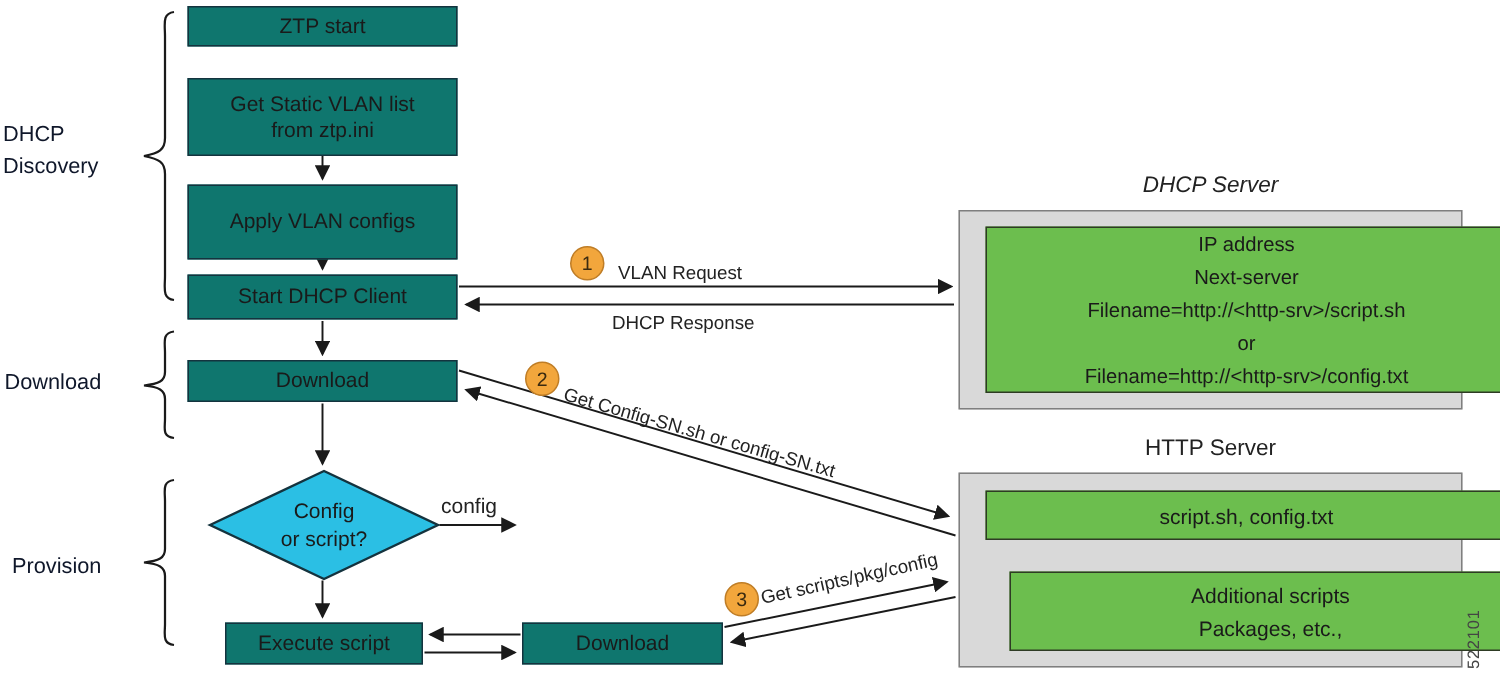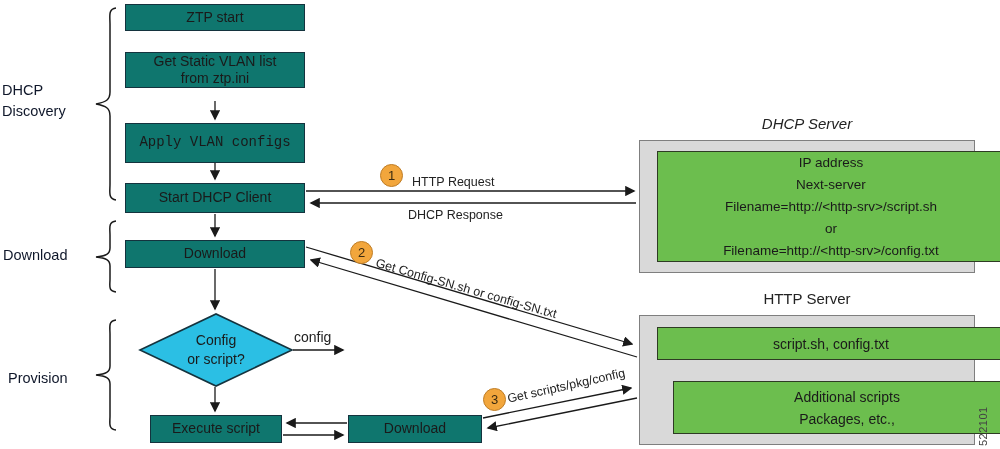--- a/index.html
+++ b/index.html
@@ -77,37 +77,37 @@
     <line x1="483" y1="418" x2="631" y2="388" stroke="#1a1a1a" stroke-width="1.3" marker-end="url(#ah)"></line>
     <line x1="637" y1="398" x2="488" y2="428" stroke="#1a1a1a" stroke-width="1.3" marker-end="url(#ah)"></line>
   </svg>
 
   <div class="stage-label" style="left:2px;top:80px;">DHCP
 Discovery</div>
   <div class="stage-label" style="left:3px;top:245px;">Download</div>
   <div class="stage-label" style="left:8px;top:368px;">Provision</div>
 
   <div class="cbox" style="left:125px;top:4px;width:180px;height:27px;">ZTP start</div>
-  <div class="cbox" style="left:125px;top:52px;width:180px;height:36px;">Get Static VLAN list
+  <div class="cbox" style="left:125px;top:52px;width:180px;height:52px;">Get Static VLAN list
 from ztp.ini</div>
-  <div class="cbox" style="left:125px;top:123px;width:180px;height:40px;font-family:Liberation Mono, monospace;">Apply VLAN configs</div>
+  <div class="cbox" style="left:125px;top:123px;width:180px;height:50px;">Apply VLAN configs</div>
   <div class="cbox" style="left:125px;top:183px;width:180px;height:30px;">Start DHCP Client</div>
   <div class="cbox" style="left:125px;top:240px;width:180px;height:28px;">Download</div>
   <div class="cbox" style="left:150px;top:415px;width:132px;height:28px;">Execute script</div>
   <div class="cbox" style="left:348px;top:415px;width:134px;height:28px;">Download</div>
 
   <div class="diamond-label">Config
 or script?</div>
   <div class="branch-label" style="left:294px;top:329px;">config</div>
 
   <div class="numc" style="left:380px;top:164px;">1</div>
   <div class="numc" style="left:350px;top:241px;">2</div>
   <div class="numc" style="left:483px;top:388px;">3</div>
 
-  <div class="msg" style="left:412px;top:175px;">HTTP Request</div>
+  <div class="msg" style="left:412px;top:175px;">VLAN Request</div>
   <div class="msg" style="left:408px;top:208px;">DHCP Response</div>
   <div class="msg rot" style="left:378px;top:256px;transform:rotate(16deg);">Get Config-SN.sh or config-SN.txt</div>
   <div class="msg rot" style="left:506px;top:392px;transform:rotate(-12.5deg);">Get scripts/pkg/config</div>
 
   <div class="server-title" style="left:639px;top:115px;font-style:italic;">DHCP Server</div>
   <div class="gray-panel" style="left:639px;top:140px;height:133px;"></div>
   <div class="green-box" style="left:657px;top:151px;height:111px;">IP address
 Next-server
 Filename=http://&lt;http-srv&gt;/script.sh
 or

